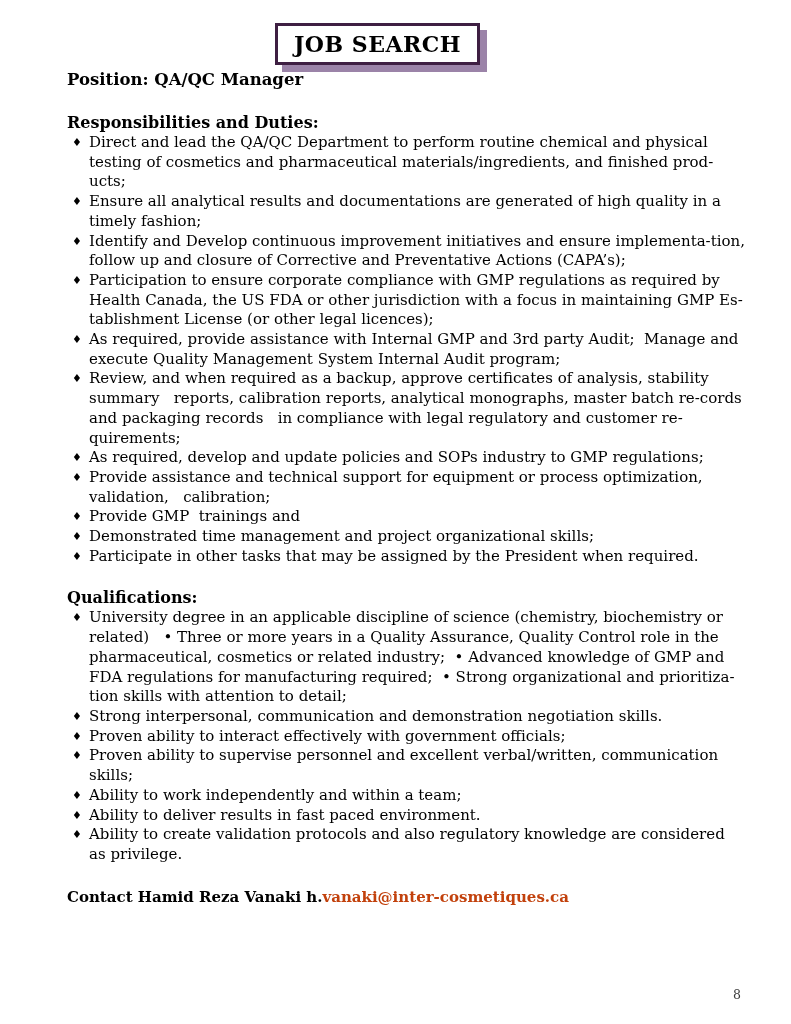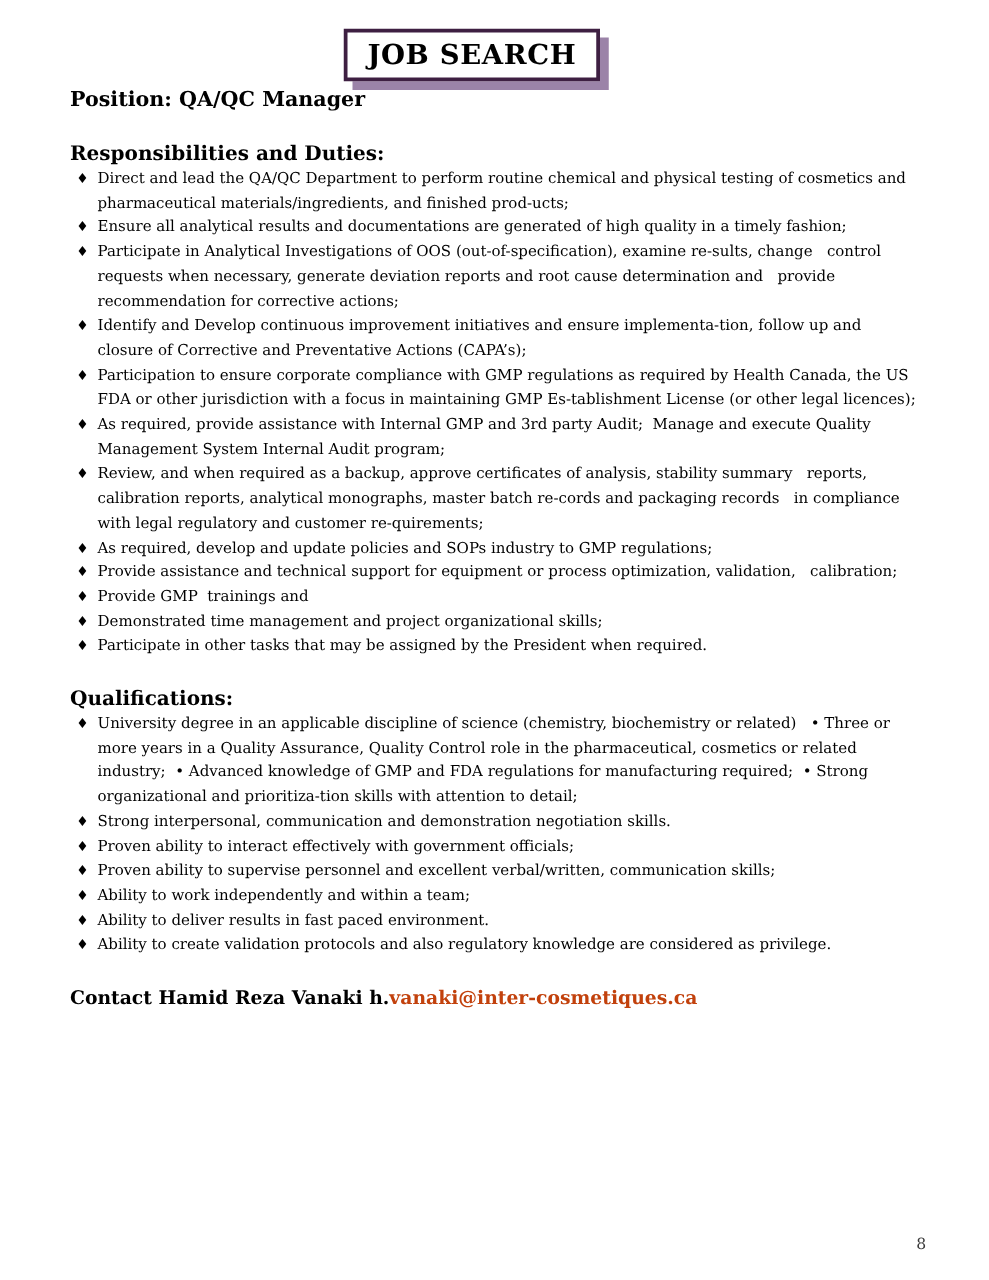--- a/index.html
+++ b/index.html
@@ -58,21 +58,21 @@
     font-size: 22px;
     letter-spacing: 0.5px;
     color: #000000;
     line-height: 1;
     white-space: nowrap;
   }
 
   
   .body-col {
     position: absolute;
-    left: 56px;
+    left: 67px;
     top: 70px;
     width: 678px;
   }
 
   .position-line {
     font-family: "DejaVu Serif", "Liberation Serif", serif;
     font-weight: bold;
     font-size: 16.5px;
     line-height: 20px;
     margin: 0 0 0 0;
@@ -92,21 +92,21 @@
   ul.bullets {
     list-style: none;
     margin: 0;
     padding: 0;
   }
   ul.bullets > li {
     position: relative;
     padding-left: 22px;
     margin: 0;
     font-family: "DejaVu Serif", "Liberation Serif", serif;
-    font-size: 12px;
+    font-size: 15px;
     line-height: 19.7px;
     text-align: left;
     white-space: pre-wrap;
   }
   ul.bullets > li::before {
     content: "\2666";
     position: absolute;
     left: 5px;
     top: 0;
     font-size: 11px;
@@ -153,21 +153,20 @@
 
     <div class="position-line">Position: QA/QC Manager</div>
 
     <div class="spacer-lg"></div>
 
     <div class="section-heading">Responsibilities and Duties:</div>
 
     <ul class="bullets">
       <li>Direct and lead the QA/QC Department to perform routine chemical and physical testing of cosmetics and pharmaceutical materials/ingredients, and finished prod-ucts;</li>
       <li>Ensure all analytical results and documentations are generated of high quality in a timely fashion;</li>
-      <li>Participate in Analytical Investigations of OOS (out-of-specification), examine re-sults, change   control requests when necessary, generate deviation reports and root cause determination and   provide recommendation for corrective actions;</li>
       <li>Identify and Develop continuous improvement initiatives and ensure implementa-tion, follow up and closure of Corrective and Preventative Actions (CAPA’s);</li>
       <li>Participation to ensure corporate compliance with GMP regulations as required by Health Canada, the US FDA or other jurisdiction with a focus in maintaining GMP Es-tablishment License (or other legal licences);</li>
       <li>As required, provide assistance with Internal GMP and 3rd party Audit;  Manage and execute Quality Management System Internal Audit program;</li>
       <li>Review, and when required as a backup, approve certificates of analysis, stability summary   reports, calibration reports, analytical monographs, master batch re-cords and packaging records   in compliance with legal regulatory and customer re-quirements;</li>
       <li>As required, develop and update policies and SOPs industry to GMP regulations;</li>
       <li>Provide assistance and technical support for equipment or process optimization, validation,   calibration;</li>
       <li>Provide GMP  trainings and</li>
       <li>Demonstrated time management and project organizational skills;</li>
       <li>Participate in other tasks that may be assigned by the President when required.</li>
     </ul>

